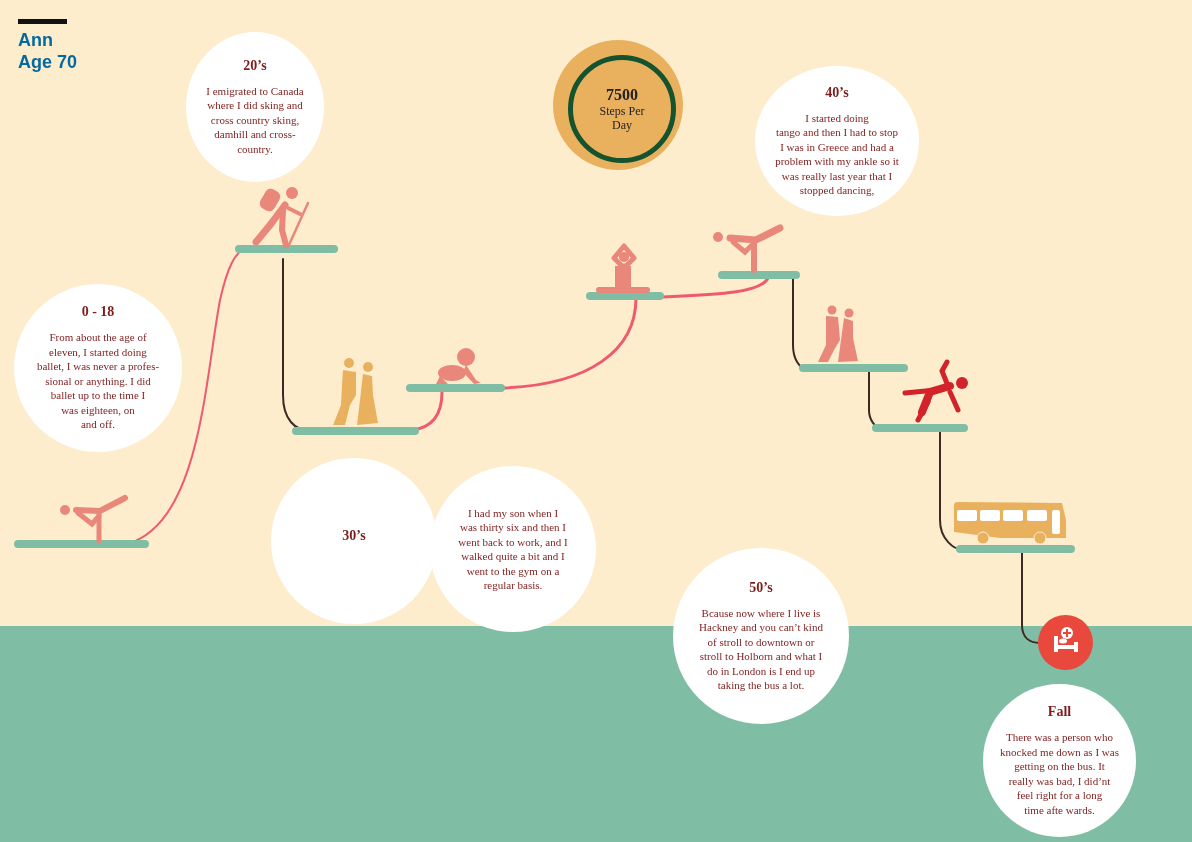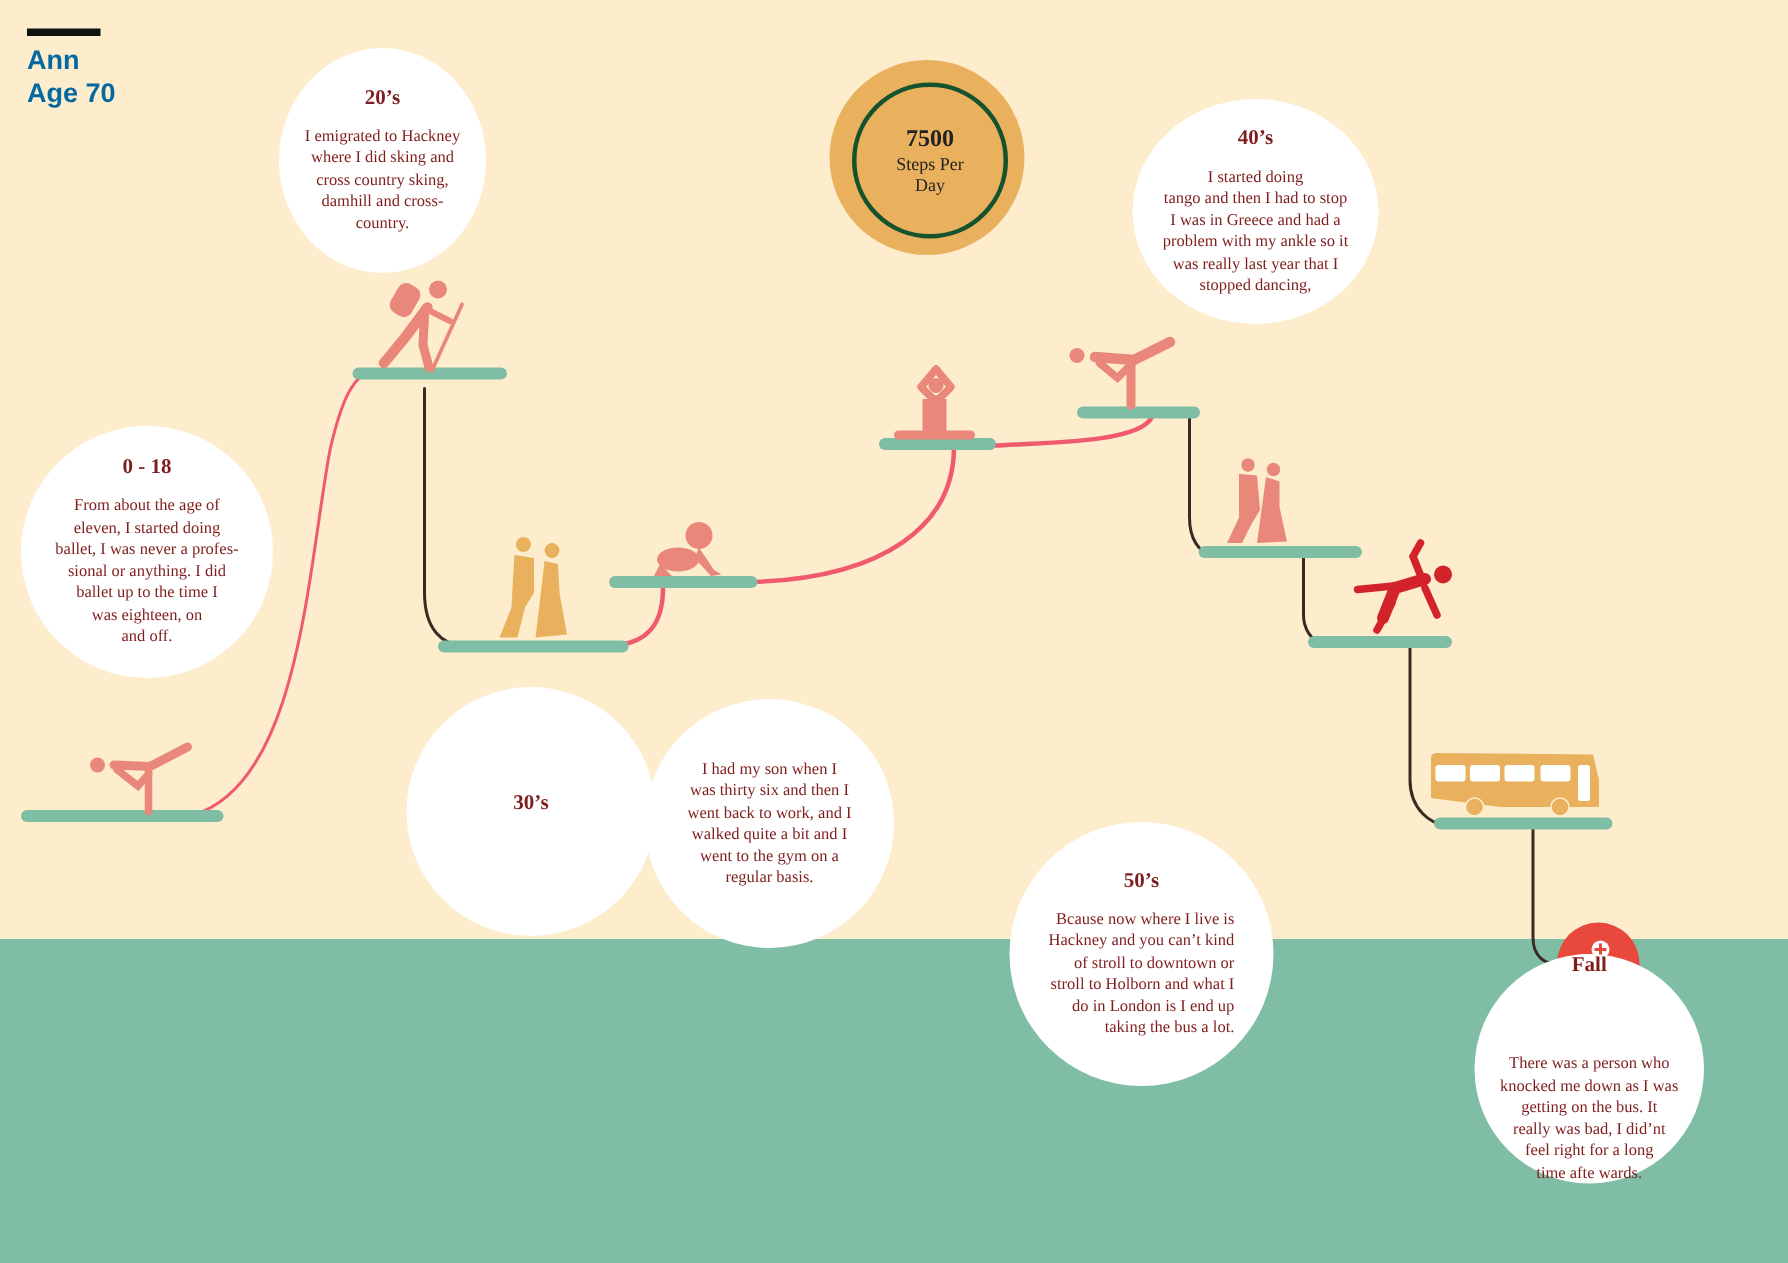--- a/index.html
+++ b/index.html
@@ -5,21 +5,21 @@
   html, body { margin:0; padding:0; }
   body { width:1192px; height:842px; position:relative; overflow:hidden; background:#fdedcd; font-family:"DejaVu Serif", serif; }
   .ground { position:absolute; left:0; top:626px; width:1192px; height:216px; background:#80bda5; }
   .title-bar { position:absolute; left:18px; top:19px; width:49px; height:5px; background:#111; }
   .title { position:absolute; left:18px; top:29px; font-family:"Liberation Sans", sans-serif; font-weight:bold; font-size:18px; line-height:22px; color:#0369a1; }
   .svg-layer { position:absolute; left:0; top:0; }
   .bubble { position:absolute; border-radius:50%; background:#fff; display:flex; flex-direction:column; align-items:center; justify-content:center; text-align:center; color:#7f1d1d; box-sizing:border-box; }
   .bubble .head { font-family:"Liberation Serif", serif; font-weight:bold; font-size:14px; margin-bottom:10px; }
   .bubble .body { font-family:"Liberation Serif", serif; font-size:11px; line-height:14.5px; white-space:pre-line; }
   .steps { position:absolute; left:553px; top:40px; width:130px; height:130px; border-radius:50%; background:#e9b15e; }
-  .steps-inner { position:absolute; left:15px; top:15px; width:98px; height:98px; border-radius:50%; border:3px solid #14532d; display:flex; flex-direction:column; align-items:center; justify-content:center; font-family:"Liberation Serif", serif; color:#222; }
+  .steps-inner { position:absolute; left:15px; top:15px; width:98px; height:98px; border-radius:50%; border:5px solid #14532d; display:flex; flex-direction:column; align-items:center; justify-content:center; font-family:"Liberation Serif", serif; color:#222; }
   .steps-num { font-weight:bold; font-size:16px; }
   .steps-label { font-size:12px; line-height:14px; text-align:center; }
   .hosp { position:absolute; left:1038px; top:615px; width:55px; height:55px; border-radius:50%; background:#e8493c; }
 </style>
 </head>
 <body>
 
 <div class="ground"></div>
 <div class="title-bar"></div>
 <div class="title">
@@ -150,21 +150,21 @@
 eleven, I started doing
 ballet, I was never a profes-
 sional or anything. I did
 ballet up to the time I
 was eighteen, on
 and off.</div>
 </div>
 
 <div class="bubble" style="left:186px; top:32px; width:138px; height:150px;">
   <div class="head">20’s</div>
-  <div class="body">I emigrated to Hackney
+  <div class="body">I emigrated to Canada
 where I did sking and
 cross country sking,
 damhill and cross-
 country.</div>
 </div>
 
 <div class="bubble" style="left:271px; top:458px; width:166px; height:166px;gap:40px;">
   <div class="head">30’s</div>
 </div>
 
@@ -180,31 +180,31 @@
 <div class="bubble" style="left:755px; top:66px; width:164px; height:150px;">
   <div class="head">40’s</div>
   <div class="body">I started doing
 tango and then I had to stop
 I was in Greece and had a
 problem with my ankle so it
 was really last year that I
 stopped dancing,</div>
 </div>
 
-<div class="bubble" style="left:673px; top:548px; width:176px; height:176px;text-align:right;">
+<div class="bubble" style="left:673px; top:548px; width:176px; height:176px;">
   <div class="head">50’s</div>
   <div class="body">Bcause now where I live is
 Hackney and you can’t kind
 of stroll to downtown or
 stroll to Holborn and what I
 do in London is I end up
 taking the bus a lot.</div>
 </div>
 
-<div class="bubble" style="left:983px; top:636px; width:153px; height:153px;justify-content:space-between;">
+<div class="bubble" style="left:983px; top:684px; width:153px; height:153px;">
   <div class="head">Fall</div>
   <div class="body">There was a person who
 knocked me down as I was
 getting on the bus. It
 really was bad, I did’nt
 feel right for a long
 time afte wards.</div>
 </div>
 
 </body></html>

